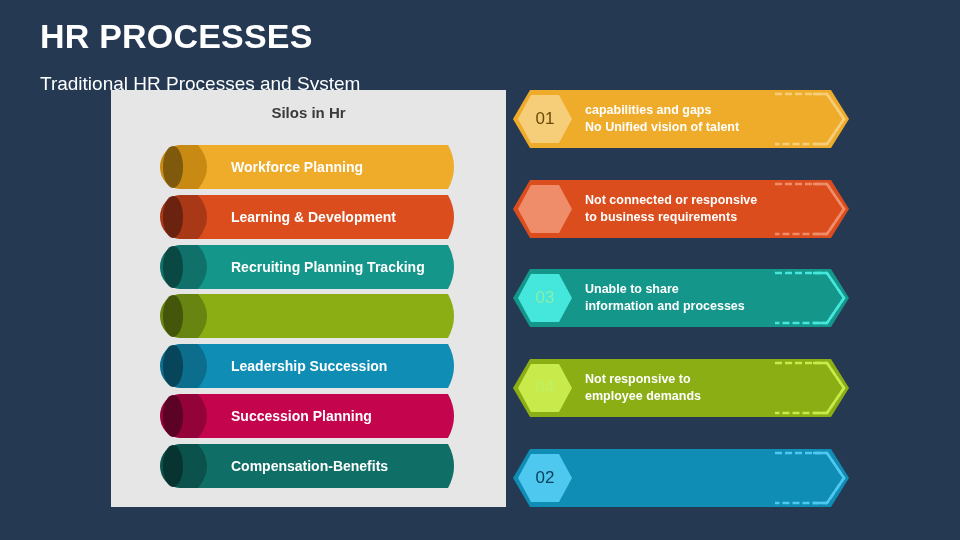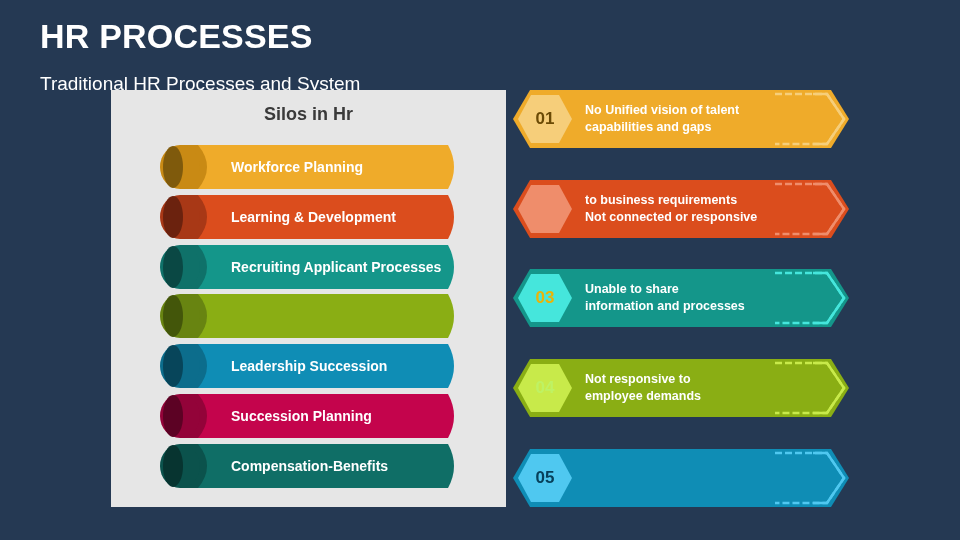--- a/index.html
+++ b/index.html
@@ -1,27 +1,27 @@
 <!DOCTYPE html>
 <html><head>
 <meta charset="utf-8">
 <style>
   * { margin:0; padding:0; box-sizing:border-box; }
   html, body { width:960px; height:540px; overflow:hidden; }
   body { background:#253953; font-family:"Liberation Sans", sans-serif; position:relative; }
   .title { position:absolute; left:40px; top:17px; color:#fff; font-size:34px; font-weight:bold; letter-spacing:0.2px; }
   .subtitle { position:absolute; left:40px; top:62px; color:#fff; font-size:19px;margin-top:11px; }
   .panel { position:absolute; left:111px; top:90px; width:395px; height:417px; background:#e6e6e6; }
-  .panel-title { position:absolute; left:0; right:0; top:104px; text-align:center; font-size:18px; font-weight:bold; color:#3a3a3a; }
+  .panel-title { position:absolute; left:0; right:0; top:104px; text-align:center; font-size:15px; font-weight:bold; color:#3a3a3a; }
   .silo { position:absolute; left:160px; width:296px; height:44px; }
   .silo svg { position:absolute; left:0; top:0; }
   .silo-label { position:absolute; left:71px; top:0; height:52px; line-height:44px; color:#fff; font-size:14px; font-weight:bold; white-space:nowrap;text-align:center; }
   .item { position:absolute; left:513px; width:337px; height:60px; }
   .item svg { position:absolute; left:0; top:0; }
-  .item-num { position:absolute; left:14px; top:0; width:36px; height:60px; line-height:60px; text-align:center; font-size:17px; font-weight:bold; }
+  .item-num { position:absolute; left:14px; top:0; width:36px; height:60px; line-height:60px; text-align:center; font-size:17px; font-weight:normal; }
   .item-text { position:absolute; left:72px; top:0; height:60px; display:flex; flex-direction:column; justify-content:center; color:#fff; font-size:12.5px; font-weight:bold; line-height:17px; }
 </style>
 </head>
 <body>
 
 <div class="title">HR PROCESSES</div>
 <div class="subtitle">Traditional HR Processes and System</div>
 
 <div class="panel"></div>
 <div class="panel-title" style="left:111px; width:395px; right:auto;">Silos in Hr</div>
@@ -45,21 +45,21 @@
       </svg>
       <span class="silo-label">Learning &amp; Development</span>
     </div>
     <div class="silo" style="top: 245px;">
       <svg width="296" height="44" viewBox="0 0 296 44">
         <path d="M20 0 H288 Q300 22 288 44 H20 Z" fill="#14968a"></path>
         <path d="M20 0 H38 Q56 22 38 44 H20 Z" fill="#0f7169"></path>
         <ellipse cx="20" cy="22" rx="20" ry="22" fill="#0f7169"></ellipse>
         <ellipse cx="13" cy="22" rx="10" ry="21" fill="#0a4844"></ellipse>
       </svg>
-      <span class="silo-label">Recruiting Applicant Processes</span>
+      <span class="silo-label">Recruiting Planning Tracking</span>
     </div>
     <div class="silo" style="top: 294px;">
       <svg width="296" height="44" viewBox="0 0 296 44">
         <path d="M20 0 H288 Q300 22 288 44 H20 Z" fill="#8aae14"></path>
         <path d="M20 0 H38 Q56 22 38 44 H20 Z" fill="#688411"></path>
         <ellipse cx="20" cy="22" rx="20" ry="22" fill="#688411"></ellipse>
         <ellipse cx="13" cy="22" rx="10" ry="21" fill="#43560a"></ellipse>
       </svg>
     </div>
     <div class="silo" style="top: 344px;">
@@ -93,44 +93,44 @@
 <div id="issues">
     <div class="item" style="top: 89px;">
       <svg width="337" height="60" viewBox="0 0 337 60">
         <polygon points="17,1 318,1 336,30 318,59 17,59 0,30" fill="#efab2a"></polygon>
         <polyline points="262,5 314,5 331,30 314,55 262,55" fill="none" stroke="#f6ce7a" stroke-width="2.5" stroke-dasharray="7,3"></polyline>
         <polyline points="300,5 314,5 331,30 314,55 300,55" fill="none" stroke="#f6ce7a" stroke-width="2.5"></polyline>
         <polygon points="18,6 46,6 59,30 46,54 18,54 5,30" fill="#f6ce7a"></polygon>
       </svg>
       <div class="item-num" style="color:#6b4a05">01</div>
       <div class="item-text">
+        <span>capabilities and gaps</span>
         <span>No Unified vision of talent</span>
-        <span>capabilities and gaps</span>
       </div>
     </div>
     <div class="item" style="top: 179px;">
       <svg width="337" height="60" viewBox="0 0 337 60">
         <polygon points="17,1 318,1 336,30 318,59 17,59 0,30" fill="#db4d1d"></polygon>
         <polyline points="262,5 314,5 331,30 314,55 262,55" fill="none" stroke="#ef8d6b" stroke-width="2.5" stroke-dasharray="7,3"></polyline>
         <polyline points="300,5 314,5 331,30 314,55 300,55" fill="none" stroke="#ef8d6b" stroke-width="2.5"></polyline>
         <polygon points="18,6 46,6 59,30 46,54 18,54 5,30" fill="#ef8d6b"></polygon>
       </svg>
       <div class="item-text">
+        <span>Not connected or responsive</span>
         <span>to business requirements</span>
-        <span>Not connected or responsive</span>
       </div>
     </div>
     <div class="item" style="top: 268px;">
       <svg width="337" height="60" viewBox="0 0 337 60">
         <polygon points="17,1 318,1 336,30 318,59 17,59 0,30" fill="#14968a"></polygon>
         <polyline points="262,5 314,5 331,30 314,55 262,55" fill="none" stroke="#45e6dc" stroke-width="2.5" stroke-dasharray="7,3"></polyline>
         <polyline points="300,5 314,5 331,30 314,55 300,55" fill="none" stroke="#45e6dc" stroke-width="2.5"></polyline>
         <polygon points="18,6 46,6 59,30 46,54 18,54 5,30" fill="#45e6dc"></polygon>
       </svg>
-      <div class="item-num" style="color:#eab308">03</div>
+      <div class="item-num" style="color:#86efac">03</div>
       <div class="item-text">
         <span>Unable to share</span>
         <span>information and processes</span>
       </div>
     </div>
     <div class="item" style="top: 358px;">
       <svg width="337" height="60" viewBox="0 0 337 60">
         <polygon points="17,1 318,1 336,30 318,59 17,59 0,30" fill="#8aae14"></polygon>
         <polyline points="262,5 314,5 331,30 314,55 262,55" fill="none" stroke="#c8ea4a" stroke-width="2.5" stroke-dasharray="7,3"></polyline>
         <polyline points="300,5 314,5 331,30 314,55 300,55" fill="none" stroke="#c8ea4a" stroke-width="2.5"></polyline>
@@ -142,15 +142,15 @@
         <span>employee demands</span>
       </div>
     </div>
     <div class="item" style="top: 448px;">
       <svg width="337" height="60" viewBox="0 0 337 60">
         <polygon points="17,1 318,1 336,30 318,59 17,59 0,30" fill="#0f8db5"></polygon>
         <polyline points="262,5 314,5 331,30 314,55 262,55" fill="none" stroke="#4fc8f0" stroke-width="2.5" stroke-dasharray="7,3"></polyline>
         <polyline points="300,5 314,5 331,30 314,55 300,55" fill="none" stroke="#4fc8f0" stroke-width="2.5"></polyline>
         <polygon points="18,6 46,6 59,30 46,54 18,54 5,30" fill="#4fc8f0"></polygon>
       </svg>
-      <div class="item-num" style="color:#07405a">05</div>
+      <div class="item-num" style="color:#07405a">02</div>
     </div>
   </div>
 
 </body></html>

